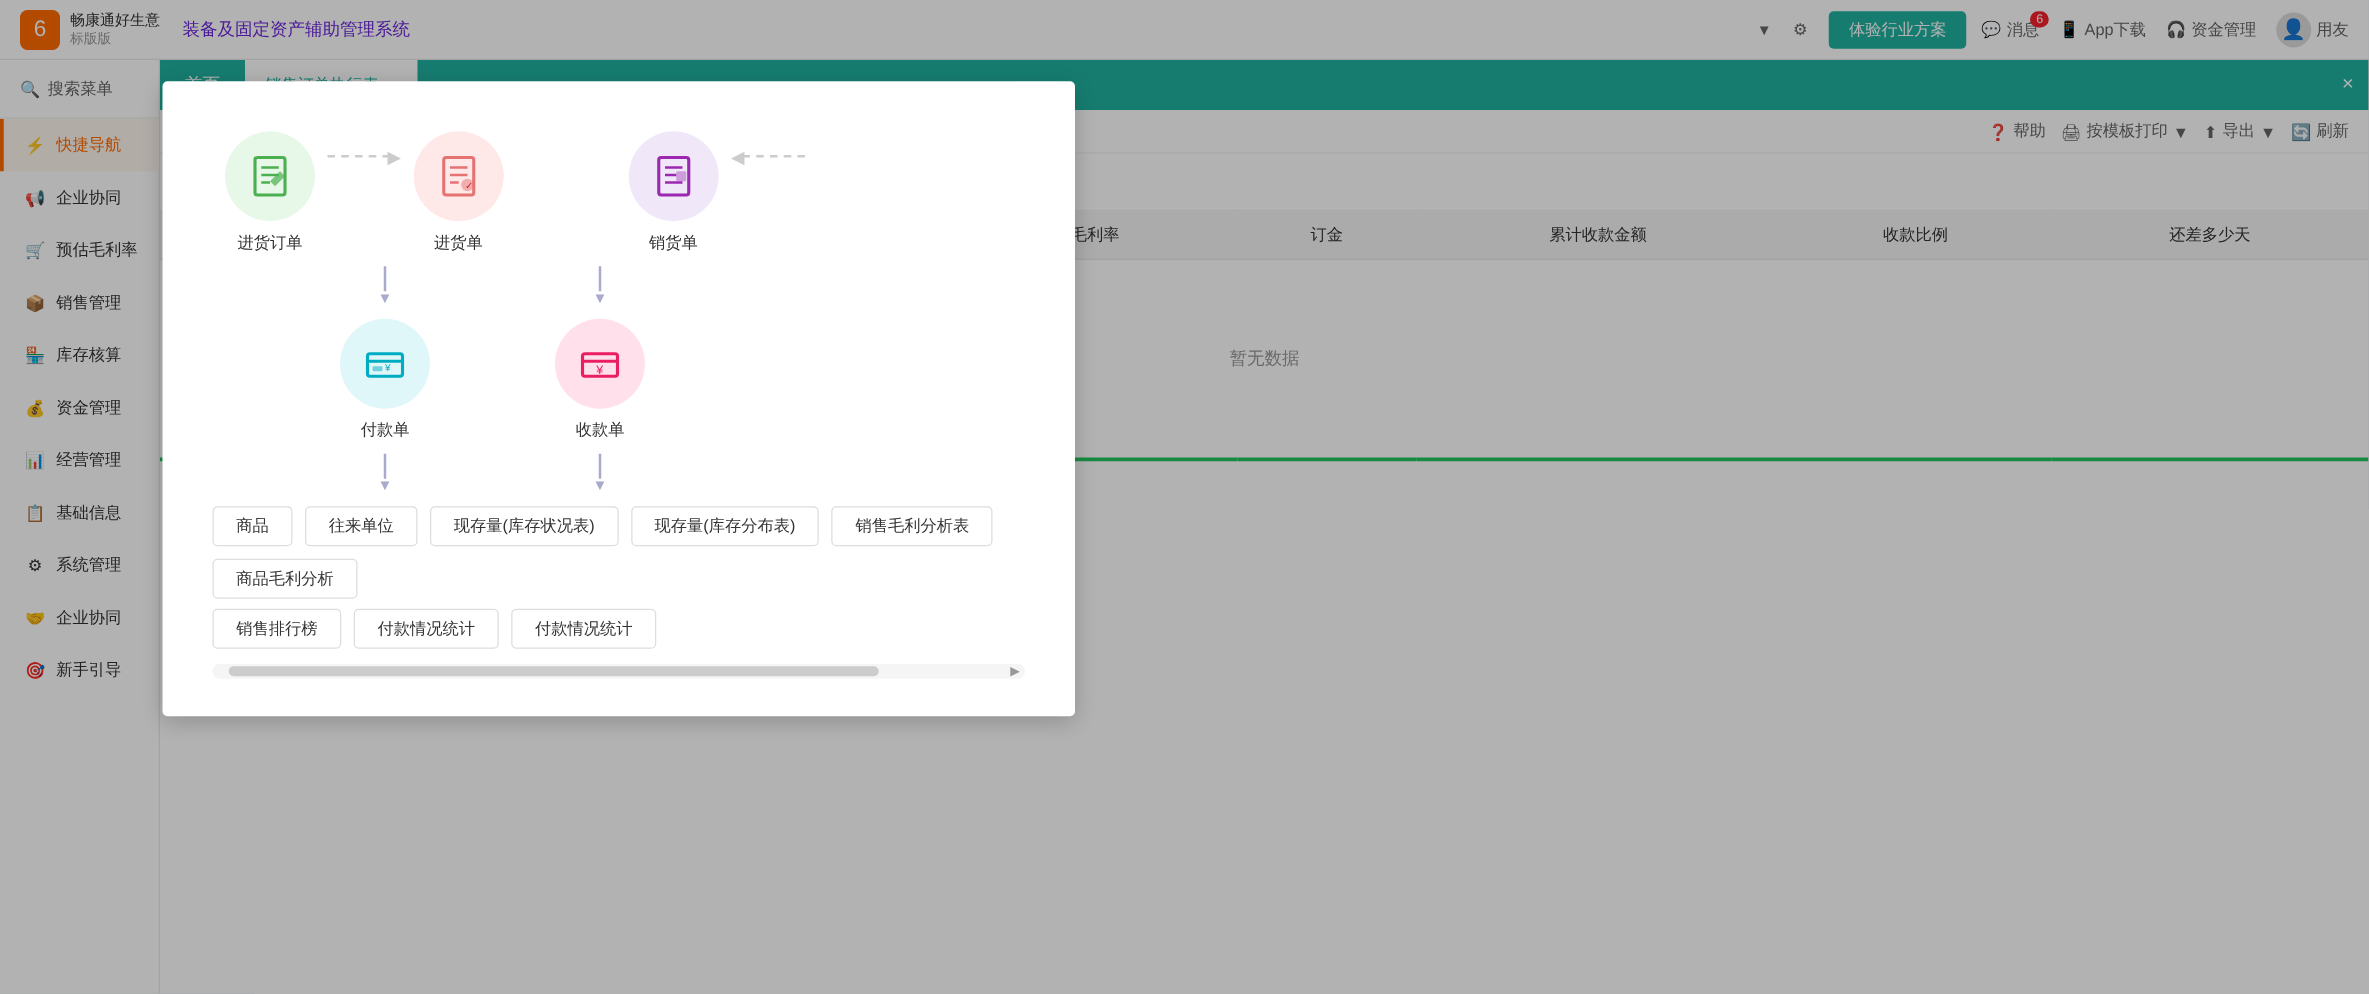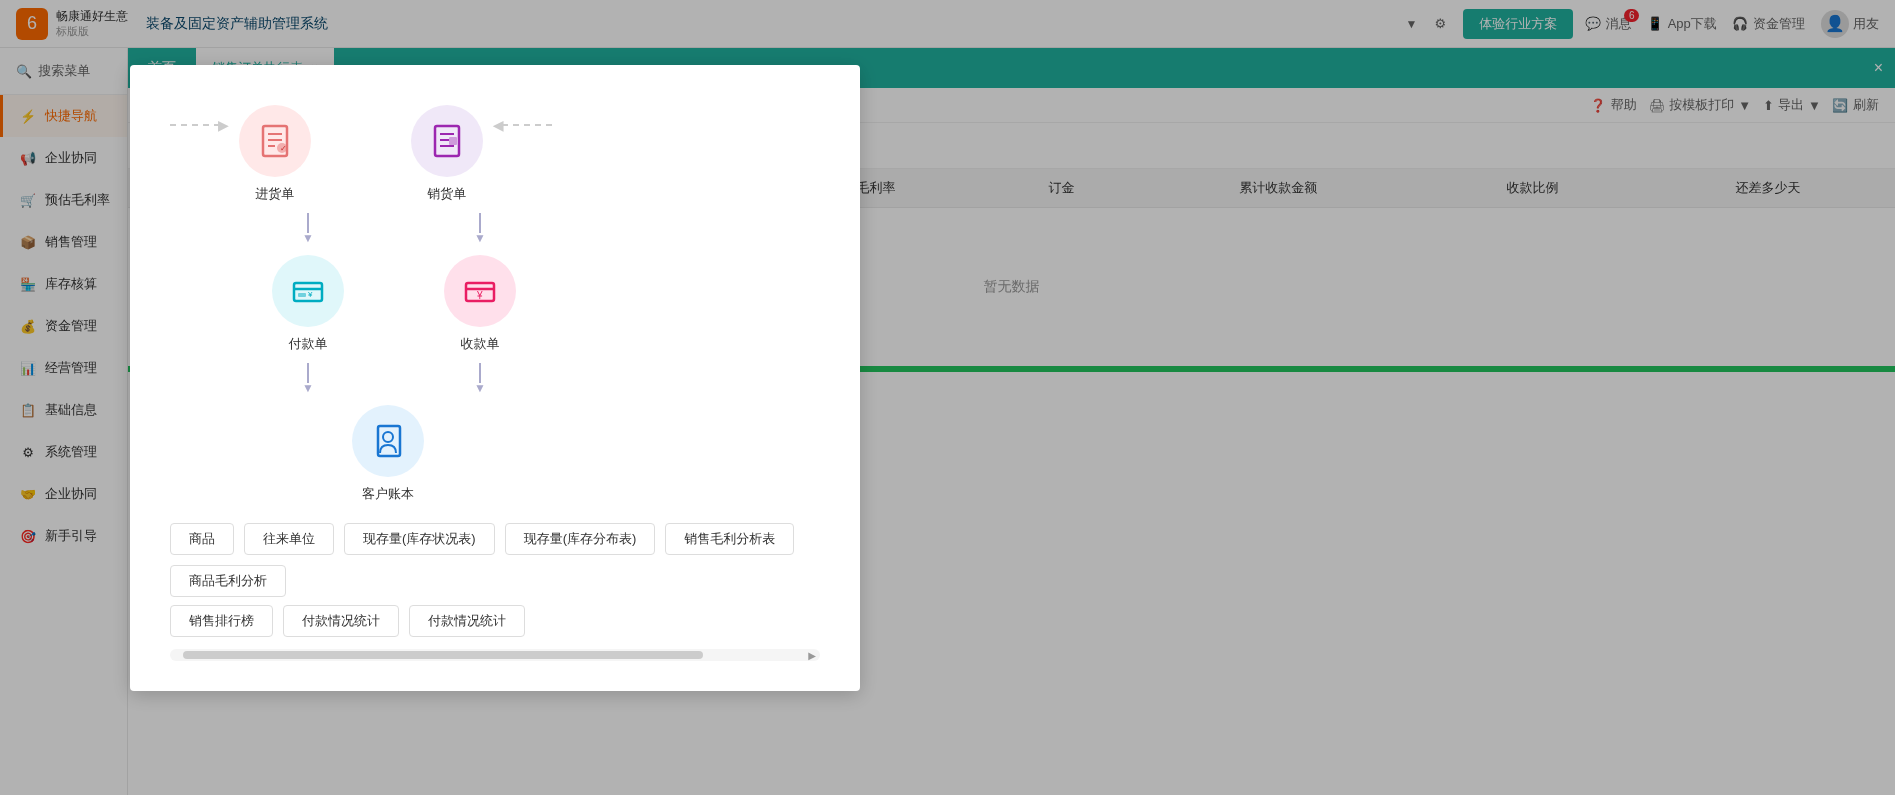--- a/index.html
+++ b/index.html
@@ -14,21 +14,21 @@
     .tab-bar { display: flex; align-items: center; background: #20b2a0; height: 40px; padding: 0 0; }
     .tab-home { padding: 0 20px; color: #fff; font-size: 14px; cursor: pointer; height: 100%; display: flex; align-items: center; }
     .tab-active { background: #fff; color: #20b2a0; padding: 0 16px; height: 100%; display: flex; align-items: center; gap: 8px; font-size: 13px; }
     .tab-close { color: #999; cursor: pointer; font-size: 12px; }
     .tab-bar-close { margin-left: auto; margin-right: 12px; color: #fff; cursor: pointer; font-size: 16px; }
 
     
     .logo-area { display: flex; align-items: center; gap: 8px; width: 118px; }
     .logo-icon { width: 32px; height: 32px; background: #ff6b00; border-radius: 6px; display: flex; align-items: center; justify-content: center; color: #fff; font-size: 18px; }
     .logo-text { font-size: 12px; color: #333; line-height: 1.3; }
-    .system-title { font-size: 14px; color: #0c4a6e; flex: 1; }
+    .system-title { font-size: 14px; color: #6d28d9; flex: 1; }
     .top-dropdown { color: #666; cursor: pointer; font-size: 12px; }
     .top-btn-experience { background: #20b2a0; color: #fff; border: none; padding: 6px 16px; border-radius: 4px; cursor: pointer; font-size: 13px; }
     .top-icons { margin-left: auto; display: flex; align-items: center; gap: 16px; color: #666; font-size: 13px; }
     .top-icon-item { display: flex; align-items: center; gap: 4px; cursor: pointer; position: relative; }
     .badge { background: #f5222d; color: #fff; border-radius: 10px; padding: 1px 5px; font-size: 10px; position: absolute; top: -6px; right: -8px; }
     .user-avatar { width: 28px; height: 28px; border-radius: 50%; background: #ddd; display: flex; align-items: center; justify-content: center; overflow: hidden; }
 
     
     .sidebar-search { padding: 8px; border-bottom: 1px solid #f0f0f0; }
     .sidebar-search-btn { width: 100%; display: flex; align-items: center; gap: 6px; background: none; border: none; cursor: pointer; color: #666; font-size: 13px; padding: 6px 8px; }
@@ -46,21 +46,21 @@
     
     .filter-bar { display: flex; align-items: center; padding: 8px 16px; background: #fff; border-bottom: 1px solid #f0f0f0; gap: 12px; }
     .filter-select { border: 1px solid #ddd; border-radius: 4px; padding: 5px 10px; font-size: 13px; width: 160px; }
     .filter-date { border: 1px solid #ddd; border-radius: 4px; padding: 5px 10px; font-size: 13px; width: 140px; }
     .filter-more { color: #20b2a0; cursor: pointer; font-size: 13px; }
 
     
     .table-area { flex: 1; overflow: auto; background: #fff; }
     table { width: 100%; border-collapse: collapse; font-size: 13px; }
     th { background: #f5f5f5; padding: 10px 12px; text-align: center; color: #333; font-weight: 500; border-bottom: 1px solid #e8e8e8; white-space: nowrap; }
-    td { padding: 10px 12px; text-align: center; border-bottom: 6px solid #22c55e; color: #333; }
+    td { padding: 10px 12px; text-align: center; border-bottom: 3px solid #22c55e; color: #333; }
     .empty-tip { text-align: center; padding: 60px; color: #999; font-size: 14px; }
 
     
     .overlay { position: fixed; top: 0; left: 0; right: 0; bottom: 0; background: rgba(0,0,0,0.3); z-index: 100; display: flex; align-items: flex-start; justify-content: flex-start; }
     .popup { position: absolute; top: 65px; left: 130px; width: 730px; background: #fff; border-radius: 4px; box-shadow: 0 4px 20px rgba(0,0,0,0.2); padding: 30px 40px; }
     .flow-node { display: flex; flex-direction: column; align-items: center; gap: 8px; padding: 10px; }
     .flow-circle { width: 72px; height: 72px; border-radius: 50%; display: flex; align-items: center; justify-content: center; font-size: 28px; }
     .flow-label { font-size: 13px; color: #333; text-align: center; }
     .flow-arrow-h { display: flex; align-items: center; padding-bottom: 30px; }
 
@@ -263,20 +263,32 @@
   </div>
 </div>
 
 <div class="overlay">
   <div class="popup">
 
     <div style="display:flex; flex-direction:column; gap:0;">
 
       <div style="display:flex; align-items:center; gap:0;">
 
+        <div class="flow-node">
+          <div class="flow-circle node-green">
+            <svg width="40" height="40" viewBox="0 0 40 40">
+                <rect x="8" y="5" width="24" height="30" rx="2" fill="none" stroke="#4caf50" stroke-width="2.5"></rect>
+                <line x1="13" y1="13" x2="27" y2="13" stroke="#4caf50" stroke-width="2"></line>
+                <line x1="13" y1="19" x2="27" y2="19" stroke="#4caf50" stroke-width="2"></line>
+                <line x1="13" y1="25" x2="20" y2="25" stroke="#4caf50" stroke-width="2"></line>
+                <path d="M24 28 L32 20 L28 16 L20 24 Z" fill="#4caf50" opacity="0.7"></path>
+              </svg>
+          </div>
+          <span class="flow-label">进货订单</span>
+        </div>
 
         <div class="flow-arrow-h">
           <div style="width:50px; border-top: 2px dashed #ccc; position:relative; top:-14px;"></div>
           <span style="color:#ccc; font-size:14px; position:relative; top:-14px; margin-left:-2px;">▶</span>
         </div>
 
         <div class="flow-node">
           <div class="flow-circle node-red">
             <svg width="40" height="40" viewBox="0 0 40 40">
                 <rect x="8" y="5" width="24" height="30" rx="2" fill="none" stroke="#e57373" stroke-width="2.5"></rect>
@@ -366,30 +378,20 @@
           <div style="height:20px; border-left:2px solid #aac; width:1px;"></div>
           <span style="color:#aac; font-size:12px; margin-top:-2px;">▼</span>
         </div>
       </div>
 
       <div style="display:flex; align-items:center; gap:0;">
         <div style="width:92px;"></div>
 
         <div style="width:80px;"></div>
 
-        <div class="flow-node">
-          <div class="flow-circle node-blue">
-            <svg width="40" height="40" viewBox="0 0 40 40">
-                <rect x="10" y="5" width="22" height="30" rx="2" fill="none" stroke="#1976d2" stroke-width="2.5"></rect>
-                <circle cx="20" cy="16" r="5" fill="none" stroke="#1976d2" stroke-width="2"></circle>
-                <path d="M12 32 Q12 24 20 24 Q28 24 28 32" fill="none" stroke="#1976d2" stroke-width="2"></path>
-              </svg>
-          </div>
-          <span class="flow-label">客户账本</span>
-        </div>
       </div>
     </div>
 
     <div class="common-func">
       <div class="func-btns">
         <button class="func-btn">商品</button>
         <button class="func-btn">往来单位</button>
         <button class="func-btn">现存量(库存状况表)</button>
         <button class="func-btn">现存量(库存分布表)</button>
         <button class="func-btn">销售毛利分析表</button>

